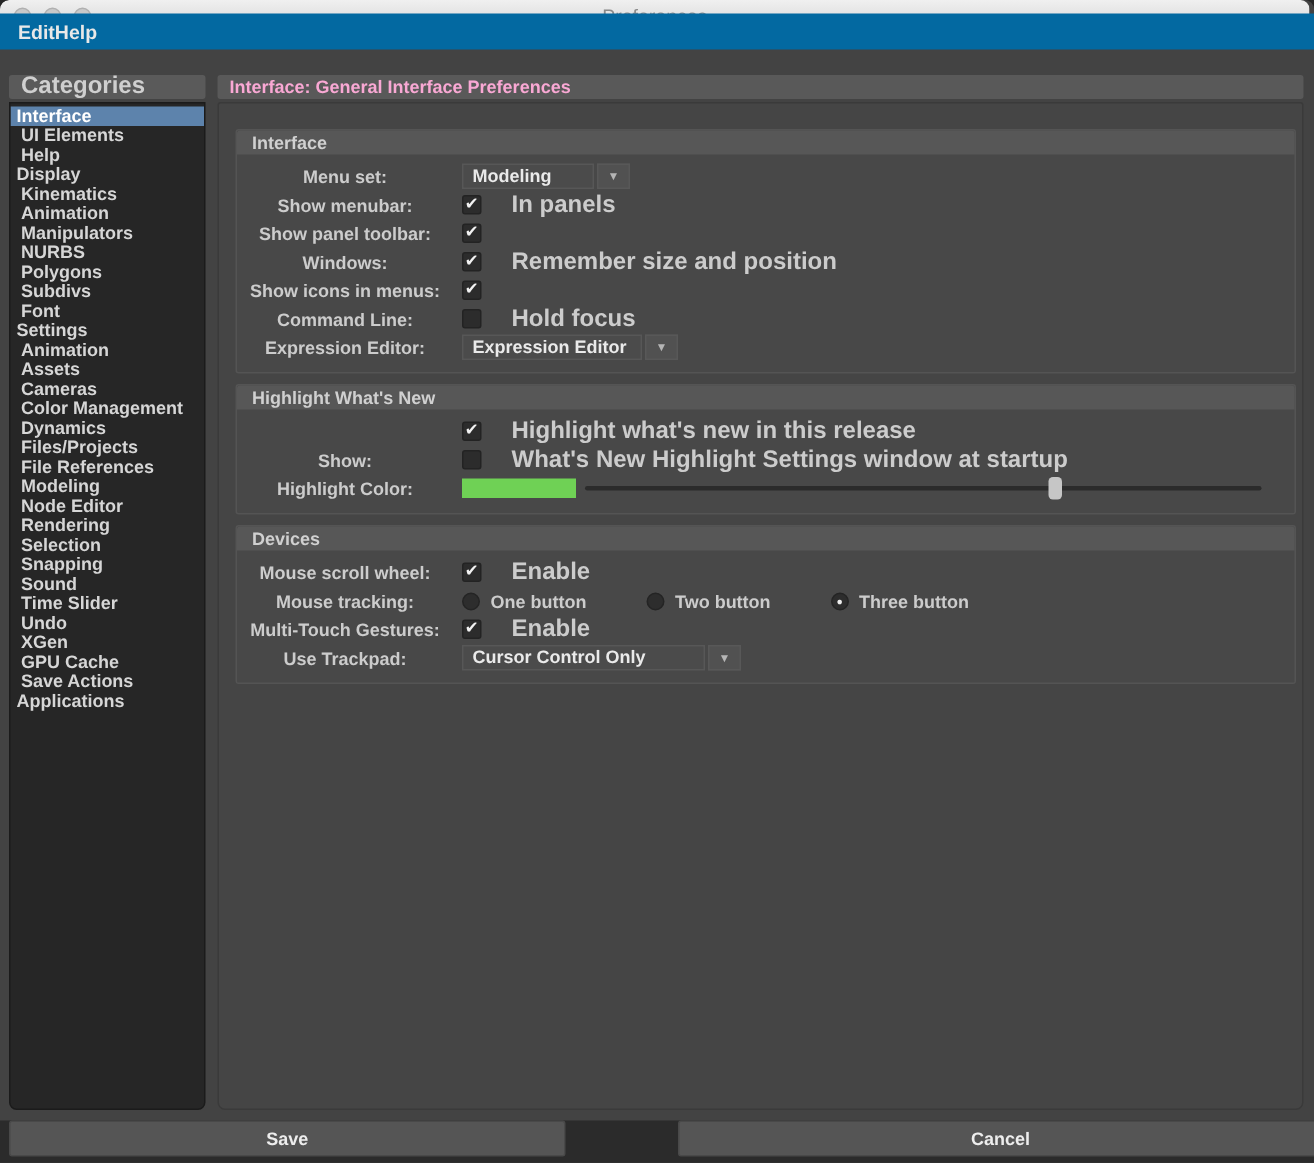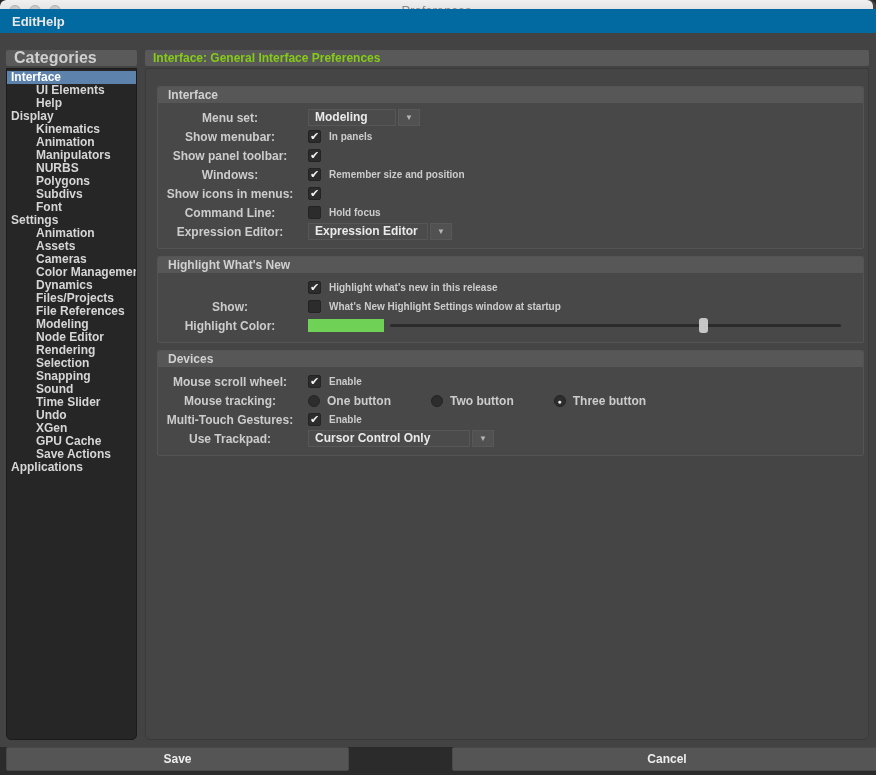--- a/index.html
+++ b/index.html
@@ -18,41 +18,41 @@
     display:flex; align-items:center; padding-left:12px; }
   .menu-item { font-size:13px; font-weight:700; color:#e8e8e8; }
 
   
   .cat-header { position:absolute; left:6px; top:50px; width:131px; height:16px; background:#5a5a5a;
     border-radius:2px; font-size:16px; font-weight:700; color:#cfcfcf; line-height:16px; padding-left:8px; }
   .cat-list { position:absolute; left:6px; top:68px; width:131px; height:672px; background:#262626;
     border:1px solid #1b1b1b; border-radius:0 0 5px 5px; padding-top:2px; overflow:hidden; }
   .cat-item { height:13px; line-height:13px; font-size:12px; font-weight:700; color:#d6d6d6;
     padding-left:4px; white-space:nowrap; cursor:default; }
-  .cat-item.sub { padding-left:29px; }
+  .cat-item.sub { padding-left:7px; }
   .cat-item.selected { background:#5d83ac; color:#ffffff; }
 
   
   .main-header { position:absolute; left:145px; top:50px; width:724px; height:16px; background:#595959;
-    border-radius:2px; font-size:12px; font-weight:700; color:#84cc16; line-height:16px; padding-left:8px; }
+    border-radius:2px; font-size:12px; font-weight:700; color:#f9a8d4; line-height:16px; padding-left:8px; }
   .main-panel { position:absolute; left:145px; top:68px; width:724px; height:672px; background:#454545;
     border:1px solid #3a3a3a; border-radius:2px 2px 5px 5px; padding:17px 4px 0 11px; }
 
   .section { border:1px solid #545454; border-radius:2px; background:#484848; margin-bottom:7px; }
   .section-header { height:16px; background:#575757; line-height:16px; padding-left:10px;
     font-size:12px; font-weight:700; color:#d0d0d0; border-radius:2px 2px 0 0; }
   .section-body { padding:4px 10px 6px 0; }
 
   .row { display:flex; align-items:center; height:17px; margin:2px 0; }
   .row-label { width:150px; flex:none; text-align:center; padding-right:6px;
     font-size:12px; font-weight:700; color:#cccccc; white-space:nowrap; }
 
   .checkbox { width:13px; height:13px; flex:none; background:#2c2c2c; border:1px solid #232323;
     border-radius:2px; color:#f2f2f2; font-size:11px; line-height:11px; text-align:center; }
-  .check-text { margin-left:8px; font-size:10px; font-weight:700; color:#cccccc; white-space:nowrap; }
+  .check-text { margin-left:20px; font-size:16px; font-weight:700; color:#cccccc; white-space:nowrap; }
 
   .dropdown { display:flex; align-items:center; height:17px; }
   .dd-value { height:17px; line-height:15px; background:#4b4b4b; border:1px solid #575757;
     padding-left:6px; font-size:12px; font-weight:700; color:#eaeaea; white-space:nowrap; }
   .dd-w-menuset { width:88px; } .dd-w-ee { width:120px; } .dd-w-trackpad { width:162px; }
   .dd-arrow { width:22px; height:17px; margin-left:2px; background:#515151; border:1px solid #585858;
     text-align:center; font-size:8px; line-height:16px; color:#b5b5b5; }
 
   .radio { width:12px; height:12px; flex:none; border-radius:50%; background:#2d2d2d; border:1px solid #242424;
     margin-right:7px; text-align:center; font-size:7px; line-height:11px; color:#ededed; }
@@ -61,21 +61,21 @@
   .swatch { width:76px; height:13px; flex:none; background:#6fd155; }
   .slider { position:relative; flex:1; height:15px; margin-left:6px; margin-right:12px; }
   .slider-track { position:absolute; left:0; right:0; top:6px; height:3px; background:#2b2b2b; border-radius:2px; }
   .slider-handle { position:absolute; top:0; width:9px; height:15px; margin-left:-4px;
     background:#c6c6c6; border-radius:3px; }
 
   
   .footer { position:absolute; left:0; top:747px; width:876px; height:28px; background:#2b2b2b; }
   .btn { position:absolute; top:0; height:24px; background:#555555; border:1px solid #494949; border-radius:2px;
     text-align:center; line-height:22px; font-size:12px; font-weight:700; color:#ededed; cursor:default; }
-  .btn-save { left:6px; width:343px; }
+  .btn-save { left:6px; width:371px; }
   .btn-cancel { left:452px; width:430px; }
 </style>
 </head>
 <body>
 
 <div class="window">
 
   <div class="titlebar">
     <div class="traffic">
       <div class="light"></div>

